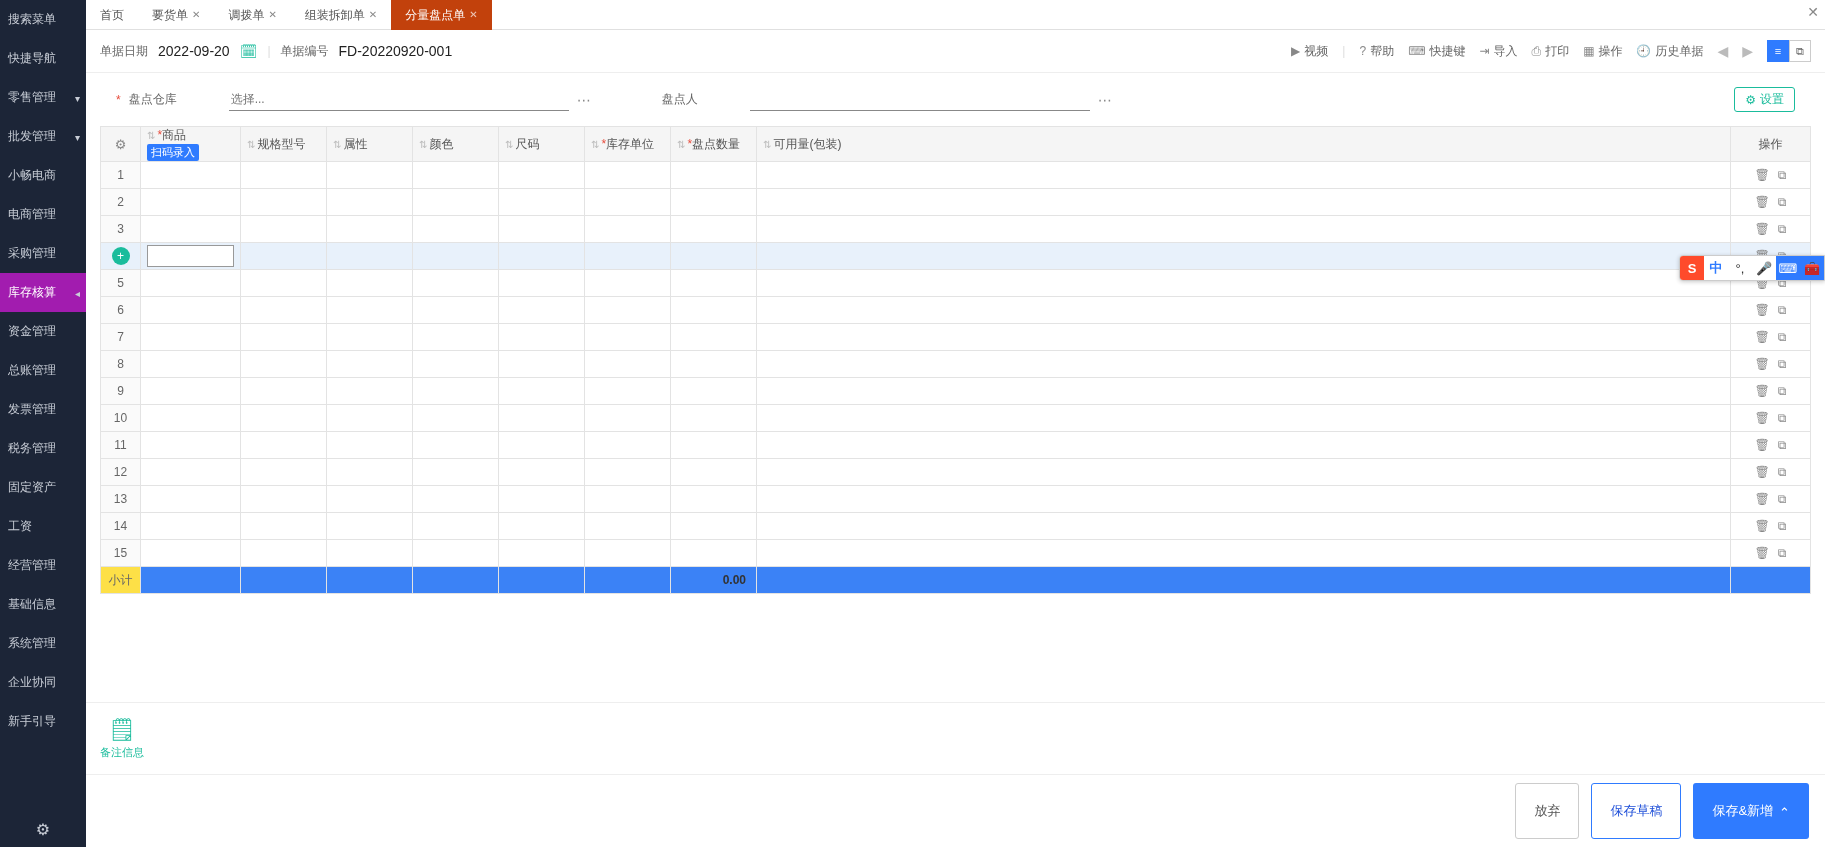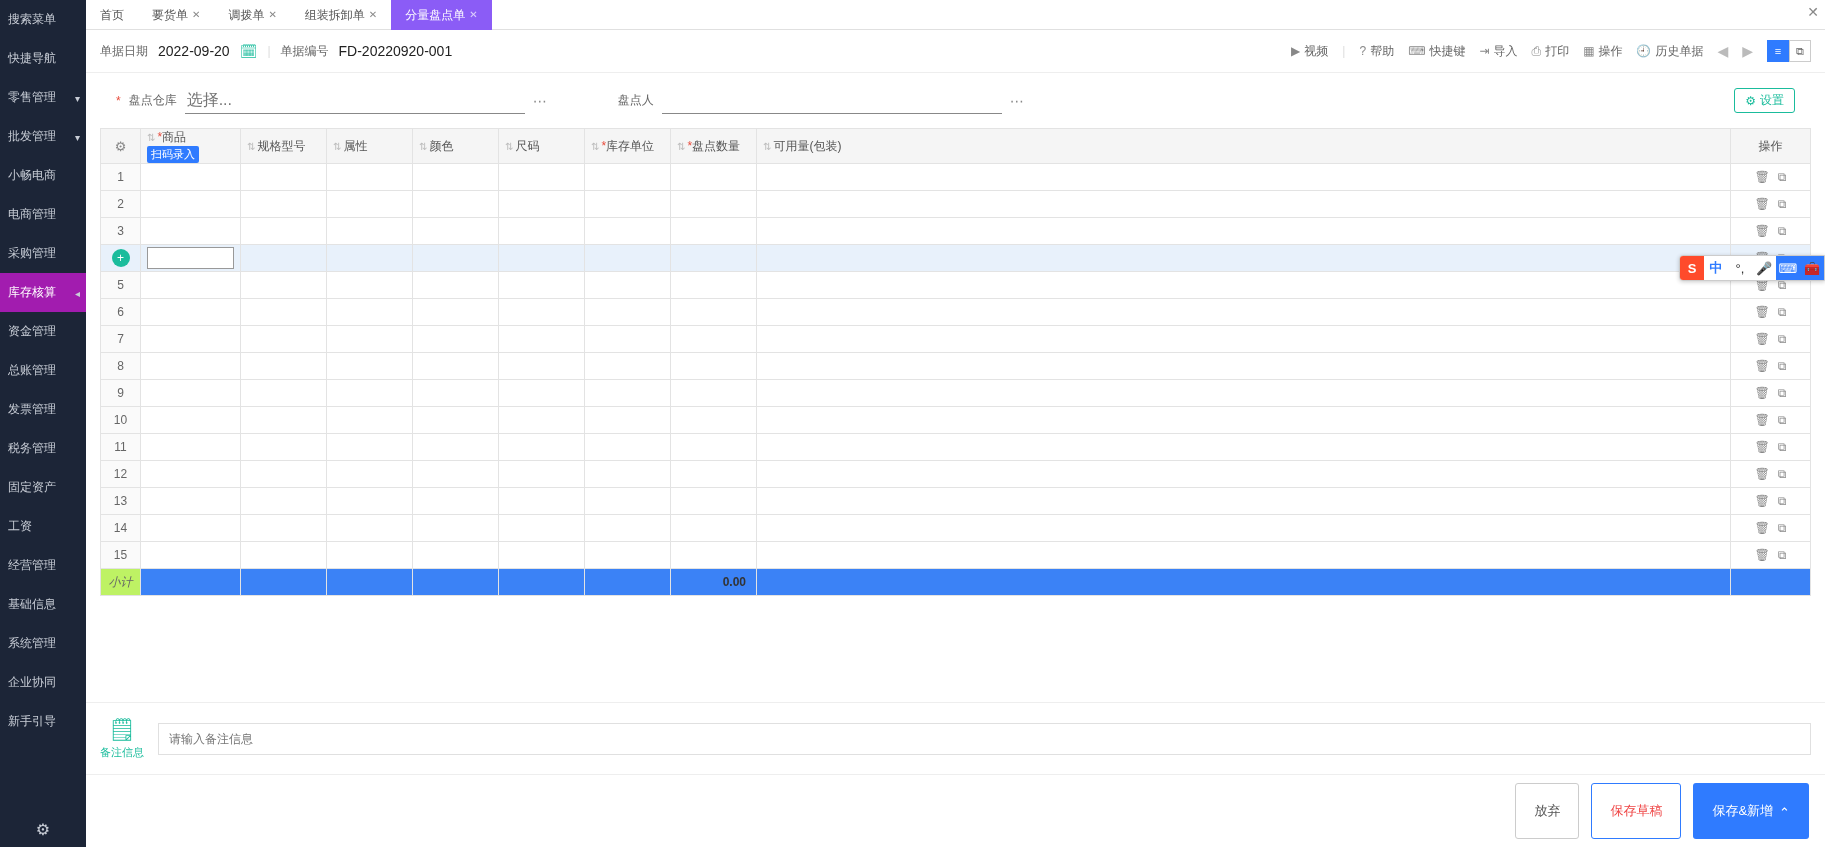--- a/index.html
+++ b/index.html
@@ -12,21 +12,21 @@
 .sidebar-item.active { background: #a21caf; color: #fff; }
 .sidebar-chevron { position: absolute; right: 6px; top: 50%; transform: translateY(-50%); font-size: 10px; color: #c8cdd6; }
 .sidebar-bottom { margin-top: auto; text-align: center; padding: 8px; font-size: 16px; }
 
 
 .main { flex: 1; display: flex; flex-direction: column; height: 100vh; }
 
 
 .tabs { display: flex; align-items: center; height: 30px; border-bottom: 1px solid #e0e0e0; position: relative; }
 .tab { padding: 0 14px; height: 30px; line-height: 30px; font-size: 12px; color: #555; cursor: pointer; display: flex; align-items: center; gap: 4px; }
-.tab.active { background: #8b5cf6; color: #fff; text-align: center; }
+.tab.active { background: #c2410c; color: #fff; text-align: center; }
 .tab-close { font-size: 10px; opacity: .7; cursor: pointer; }
 .tabs-close-all { position: absolute; right: 6px; top: 4px; font-size: 14px; color: #888; cursor: pointer; }
 
 
 .docbar { display: flex; align-items: center; padding: 10px 14px; border-bottom: 1px solid #eee; gap: 10px; }
 .docbar-left { display: flex; align-items: center; gap: 10px; }
 .docbar-label { color: #666; font-size: 12px; }
 .docbar-value { font-size: 14px; color: #222; }
 .docbar-cal { color: #1abc9c; font-size: 14px; }
 .docbar-sep { color: #ddd; }
@@ -36,57 +36,57 @@
 .nav-arrow { color: #bbb; font-size: 14px; cursor: pointer; }
 .view-toggle { display: flex; }
 .view-toggle span { width: 22px; height: 22px; display: flex; align-items: center; justify-content: center; border: 1px solid #ccc; font-size: 11px; }
 .view-toggle span.active { background: #2f7bff; color: #fff; border-color: #2f7bff; }
 
 
 .formrow { display: flex; align-items: center; padding: 14px 30px 4px; gap: 30px; }
 .formcell { display: flex; align-items: center; gap: 8px; }
 .req { color: #e74c3c; }
 .formlabel { color: #666; font-size: 12px; }
-.forminput { border: none; border-bottom: 1px solid #888; padding: 4px 2px; font-size: 16px; outline: none; }
+.forminput { border: none; border-bottom: 1px solid #888; padding: 4px 2px; font-size: 12px; outline: none; margin-left: 44px; }
 .forminput.w-wide { width: 340px; }
 .forminput.w-mid { width: 340px; }
 .dots { color: #888; cursor: pointer; letter-spacing: 1px; font-size: 14px; }
 .settings-btn { margin-left: auto; border: 1px solid #1abc9c; color: #1abc9c; padding: 3px 10px; border-radius: 3px; cursor: pointer; display: flex; align-items: center; gap: 4px; }
 
 
 .table-wrap { padding: 10px 14px 0; flex: 1; overflow: auto; }
 table { border-collapse: collapse; width: 100%; min-width: 1400px; }
 th, td { border: 1px solid #e3e3e3; height: 27px; font-size: 12px; padding: 0 6px; }
 th { background: #f5f5f5; color: #555; font-weight: normal; text-align: left; position: relative; }
 th .sort { color: #bbb; font-size: 10px; margin-right: 2px; }
 th .req { color: #e74c3c; }
 td.rownum { text-align: center; color: #666; background: #fafafa; width: 40px; }
 tr.active-row td { background: #e8f1fb; }
 tr.active-row td.rownum { background: #e8f1fb; }
 .add-btn { width: 18px; height: 18px; border-radius: 50%; background: #1abc9c; color: #fff; display: inline-flex; align-items: center; justify-content: center; font-size: 12px; }
 .scan-tag { display: inline-block; background: #2f7bff; color: #fff; font-size: 11px; padding: 1px 4px; border-radius: 2px; }
 .op-cell { text-align: center; }
 .op-cell .ic { color: #888; margin: 0 4px; cursor: pointer; font-size: 12px; }
 tr.subtotal td { background: #3b82f6; }
-tr.subtotal td.rownum { background: #bef264; font-style: italic; }
+tr.subtotal td.rownum { background: #fde047; }
 td.num { text-align: right; padding-right: 10px; font-weight: bold; }
 .gear { color: #888; font-size: 13px; }
 .cell-input { width: 100%; height: 22px; border: 1px solid #999; background: #fff; outline: none; padding: 0 3px; }
 
 
 .remark { display: flex; align-items: center; padding: 14px; gap: 14px; border-top: 1px solid #eee; }
 .remark-icon { display: flex; flex-direction: column; align-items: center; color: #1abc9c; font-size: 11px; gap: 2px; }
 .remark-icon .ic { font-size: 22px; }
 .remark input { flex: 1; border: 1px solid #e0e0e0; padding: 8px 10px; font-size: 12px; color: #888; outline: none; }
 
 
 .footer { display: flex; justify-content: flex-end; align-items: center; gap: 12px; padding: 8px 16px; border-top: 1px solid #eee; }
 .btn { padding: 18px 18px; font-size: 13px; border-radius: 3px; cursor: pointer; border: 1px solid transparent; }
 .btn-plain { background: #fff; border-color: #ccc; color: #555; }
-.btn-outline { background: #fff; border-color: #2f7bff; color: #ef4444; }
+.btn-outline { background: #fff; border-color: #2f7bff; color: #1d4ed8; }
 .btn-primary { background: #2f7bff; color: #fff; display: flex; align-items: flex-end; gap: 6px; }
 
 
 .ime { position: fixed; right: 0; top: 255px; display: flex; background: #fff; border: 1px solid #ccc; border-radius: 4px 0 0 4px; box-shadow: 0 1px 4px rgba(0,0,0,.2); }
 .ime span { width: 24px; height: 24px; display: flex; align-items: center; justify-content: center; font-size: 13px; }
 .ime .sogou { background: #ff4b2b; color: #fff; font-weight: bold; border-radius: 3px 0 0 3px; }
 .ime .cn { color: #2f7bff; font-weight: bold; }
 .ime .mic { color: #2f7bff; }
 .ime .kb { background: #2f7bff; color: #fff; }
 .ime .more { background: #2f7bff; color: #fff; }
@@ -419,21 +419,20 @@
           </tr>
         </tbody>
     </table>
   </div>
 
   <div class="remark">
     <div class="remark-icon">
       <span class="ic">🗒</span>
       <span>备注信息</span>
     </div>
-    <input placeholder="请输入备注信息" style="">
   </div>
 
   <div class="footer">
     <button class="btn btn-plain">放弃</button>
     <button class="btn btn-outline">保存草稿</button>
     <button class="btn btn-primary">
         <span>保存&amp;新增</span>
         <span>⌃</span>
       </button>
   </div>

